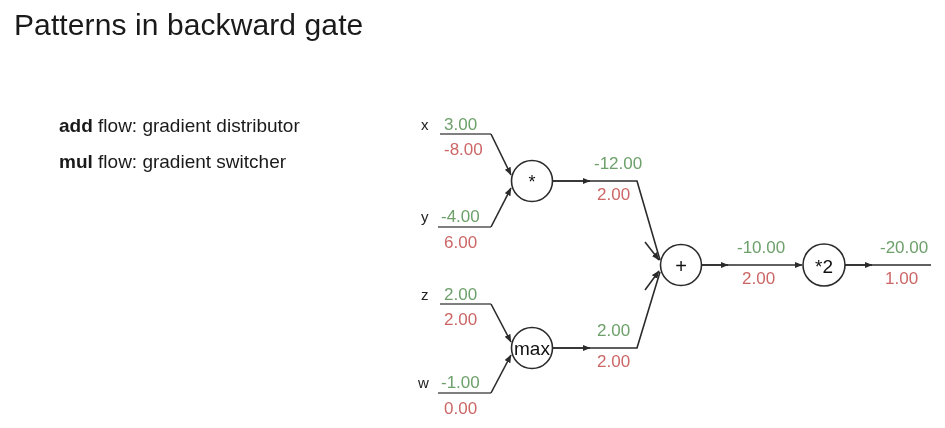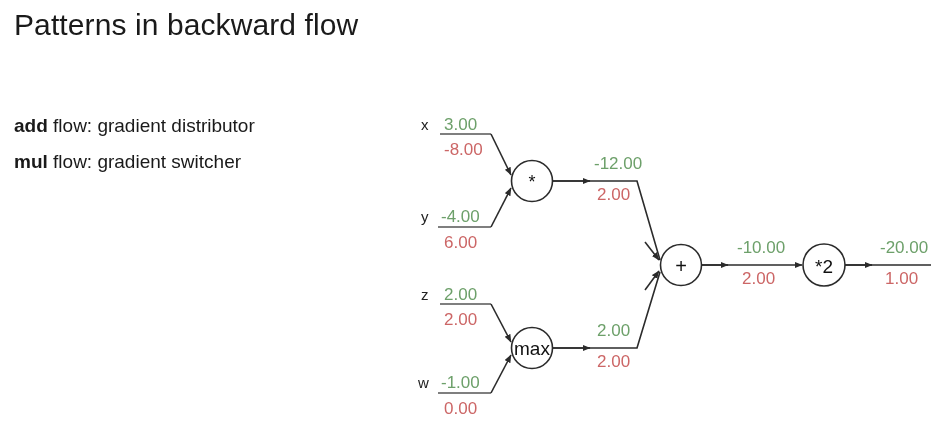--- a/index.html
+++ b/index.html
@@ -37,20 +37,21 @@
     width: 390px;
   }
   .bullet-line {
     font-size: 19px;
     line-height: 36px;
     color: #1a1a1a;
     white-space: nowrap;
   }
   .bullet-strong {
     font-weight: 700;
+    margin-left: 45px;
   }
   #graph {
     position: absolute;
     left: 0;
     top: 0;
     width: 945px;
     height: 428px;
   }
   .gate-label {
     font-family: "Liberation Sans", sans-serif;
@@ -82,21 +83,21 @@
     fill: #ffffff;
     stroke: #2b2b2b;
     stroke-width: 1.6;
   }
 </style>
 </head>
 <body>
 
 <div id="slide">
 
-  <div id="slide-title">Patterns in backward flow</div>
+  <div id="slide-title">Patterns in backward gate</div>
 
   <div id="bullet-list">
     <div class="bullet-line">
       <span class="bullet-strong">add</span><span> flow: gradient distributor</span>
     </div>
     <div class="bullet-line">
       <span class="bullet-strong">mul</span><span> flow: gradient switcher</span>
     </div>
   </div>
 

